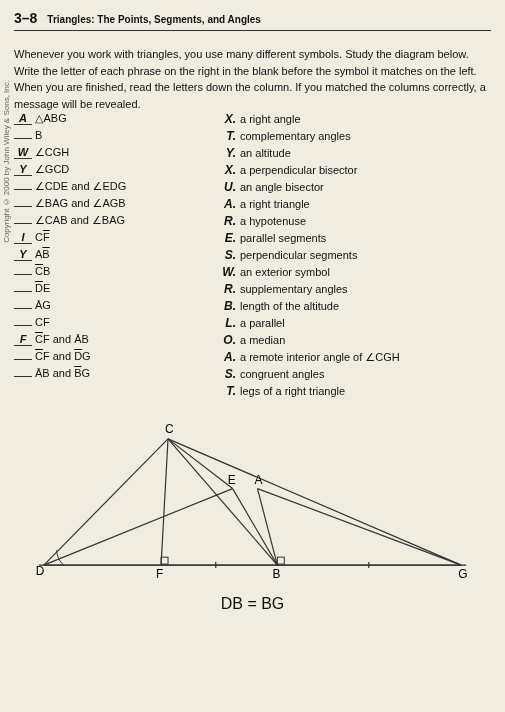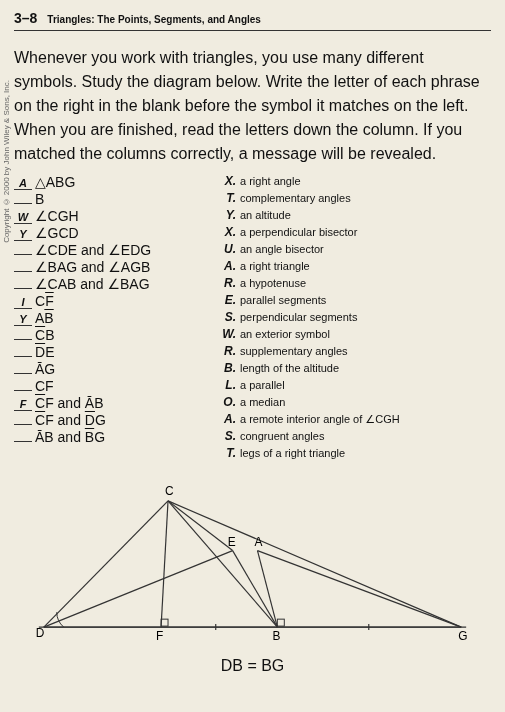--- a/index.html
+++ b/index.html
@@ -30,23 +30,23 @@
     .section-num {
       font-weight: bold;
       font-size: 14px;
       white-space: nowrap;
     }
     .title-text {
       font-weight: bold;
       font-size: 10px;
     }
     .instructions {
-      font-size: 16px;
+      font-size: 11px;
       line-height: 1.5;
-      margin-bottom: 8px;
+      margin-bottom: 0;
     }
     .content-area {
       display: flex;
       gap: 0;
     }
     .left-col {
       flex: 0 0 200px;
       display: flex;
       flex-direction: column;
       gap: 1px;
@@ -69,21 +69,21 @@
       display: inline-block;
       width: 18px;
       border-bottom: 1px solid #333;
       text-align: center;
       font-size: 11px;
       font-style: italic;
       font-weight: bold;
       min-width: 18px;
     }
     .left-phrase {
-      font-size: 14px;
+      font-size: 11px;
     }
     .right-item {
       display: flex;
       align-items: baseline;
       gap: 4px;
       font-size: 11px;
       min-height: 16px;
     }
     .right-letter {
       font-weight: bold;

